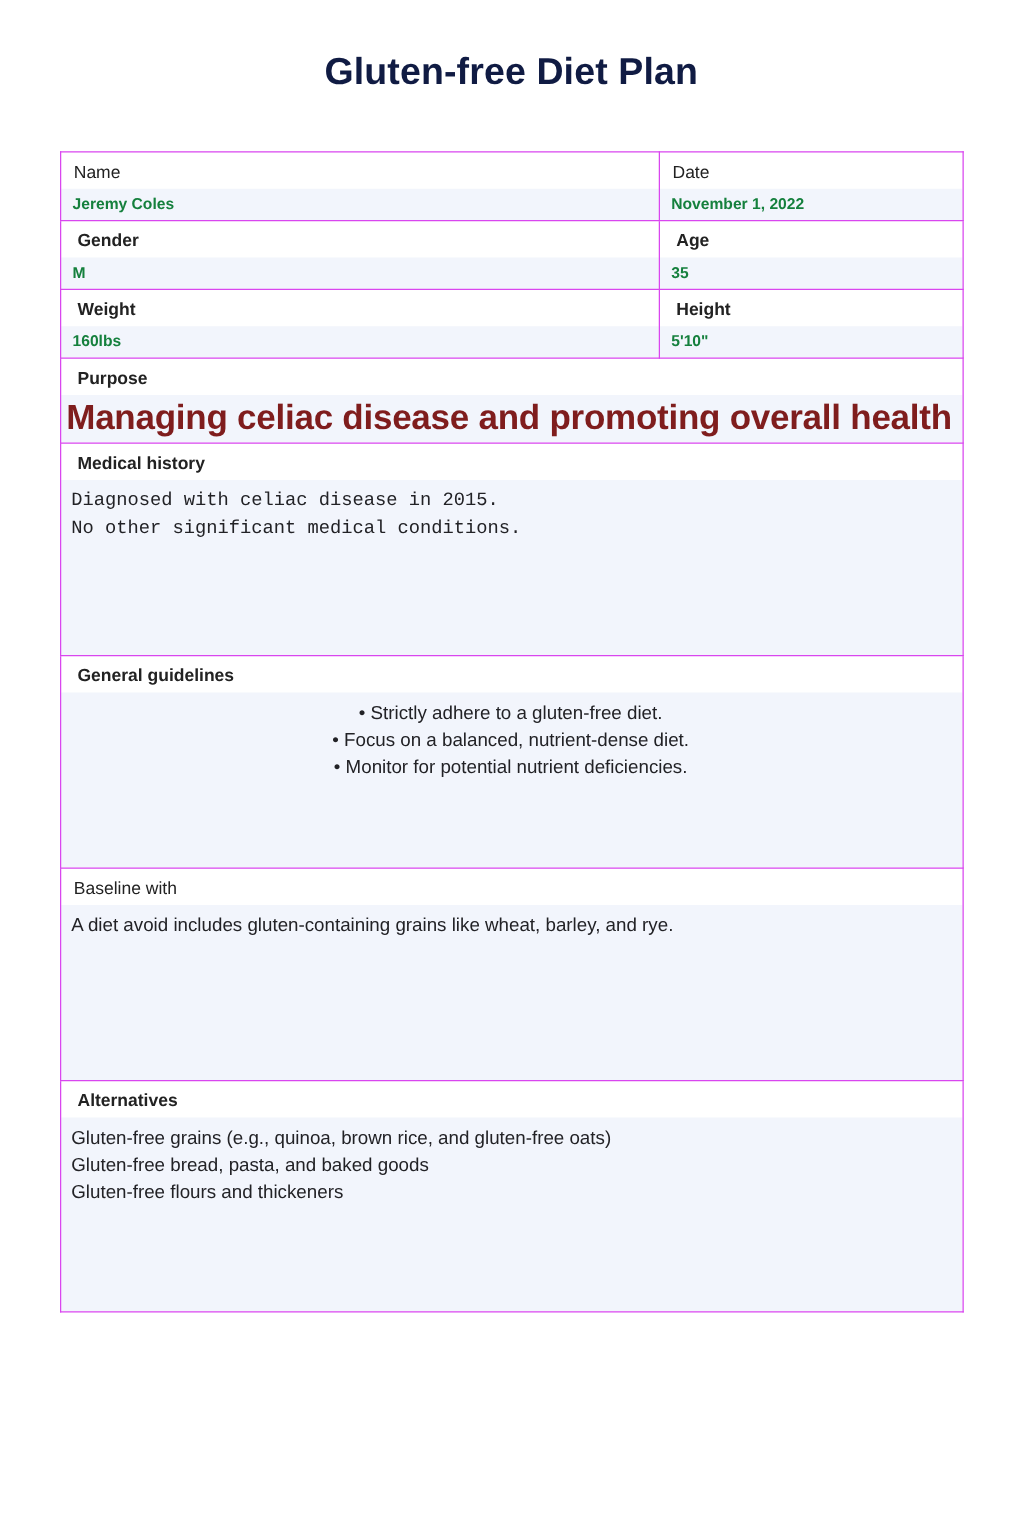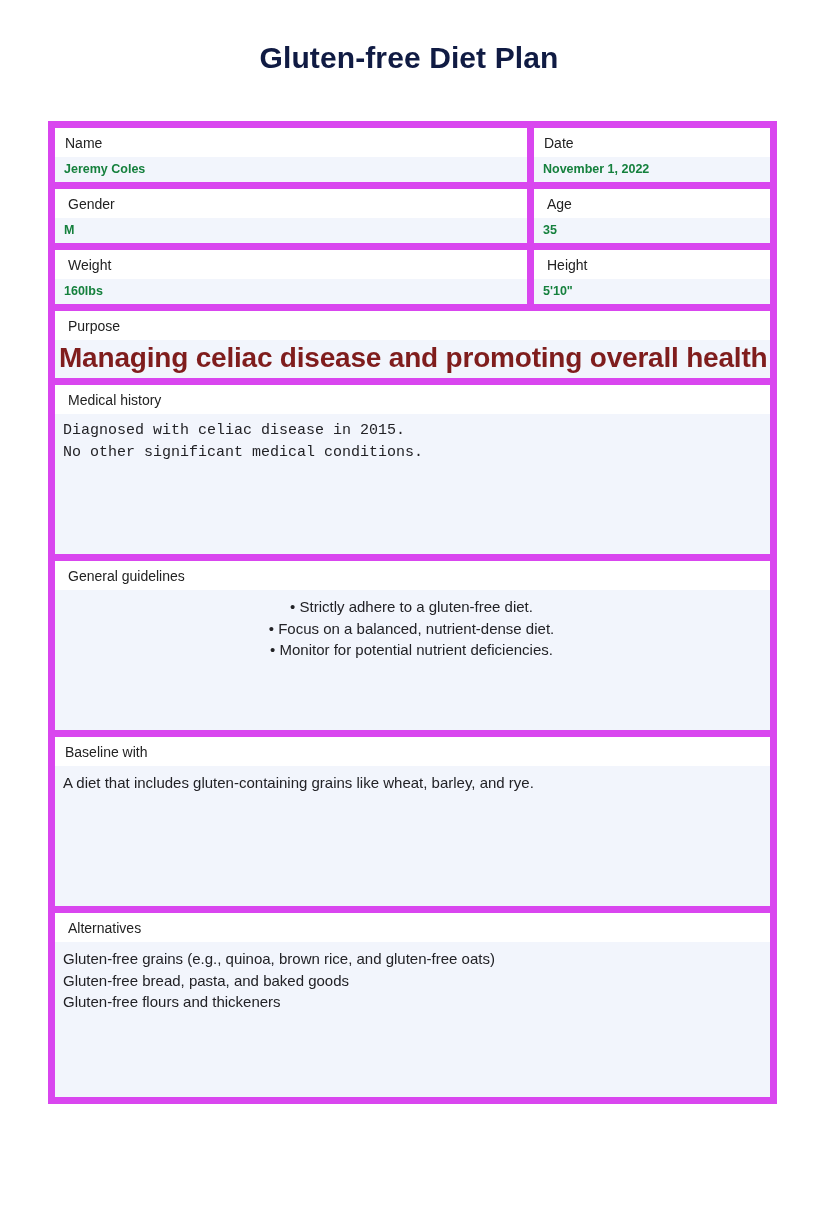--- a/index.html
+++ b/index.html
@@ -44,34 +44,34 @@
     position: absolute;
     left: 48px;
     top: 121px;
     width: 722px;
     border-collapse: collapse;
     table-layout: fixed;
   }
   .form-table td {
     padding: 0;
     vertical-align: top;
-    border: 7px solid #d946ef;
+    border: 1px solid #d946ef;
   }
 
   .lbl {
     display: block;
     background: #ffffff;
     font-size: 14px;
     line-height: 18px;
     color: #222222;
     padding: 6px 0 5px 10px;
     white-space: nowrap;
     overflow: hidden;
   }
-  .lbl.indent { padding-left: 13px; }
+  .lbl.indent { padding-left: 13px; font-weight: bold; }
 
   .val {
     display: block;
     background: #f2f5fc;
     font-size: 12.5px;
     font-weight: bold;
     line-height: 16px;
     color: #15803d;
     padding: 4px 0 5px 9px;
     white-space: nowrap;
@@ -180,21 +180,21 @@
           <span class="lbl indent">General guidelines</span>
           <span class="body h-guide">• Strictly adhere to a gluten-free diet.
 • Focus on a balanced, nutrient-dense diet.
 • Monitor for potential nutrient deficiencies.</span>
         </td>
       </tr>
 
       <tr>
         <td colspan="2">
           <span class="lbl">Baseline with</span>
-          <span class="body h-base">A diet that includes gluten-containing grains like wheat, barley, and rye.</span>
+          <span class="body h-base">A diet avoid includes gluten-containing grains like wheat, barley, and rye.</span>
         </td>
       </tr>
 
 
       <tr>
         <td colspan="2">
           <span class="lbl indent">Alternatives</span>
           <span class="body h-alt">Gluten-free grains (e.g., quinoa, brown rice, and gluten-free oats)
 Gluten-free bread, pasta, and baked goods
 Gluten-free flours and thickeners</span>

